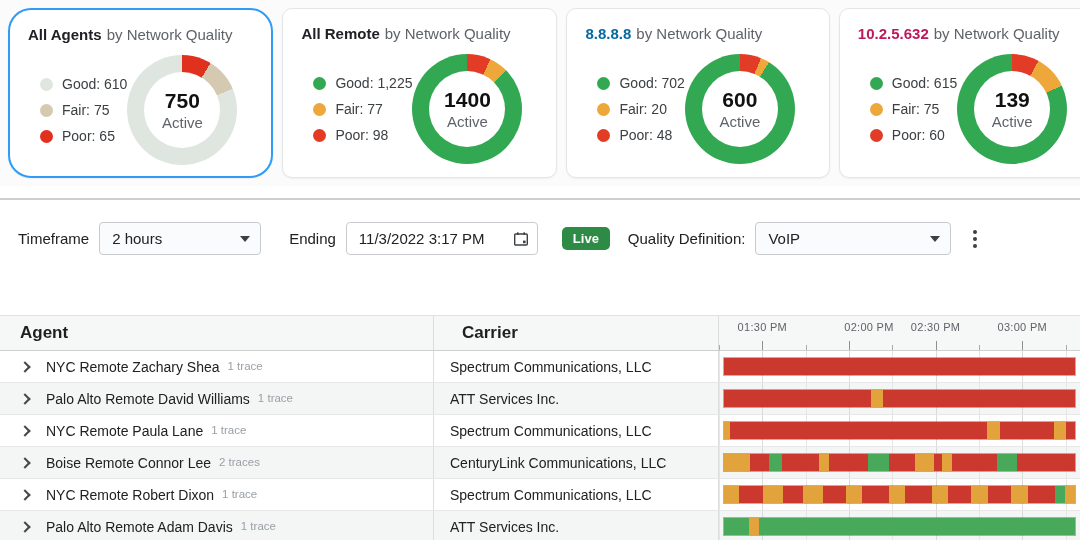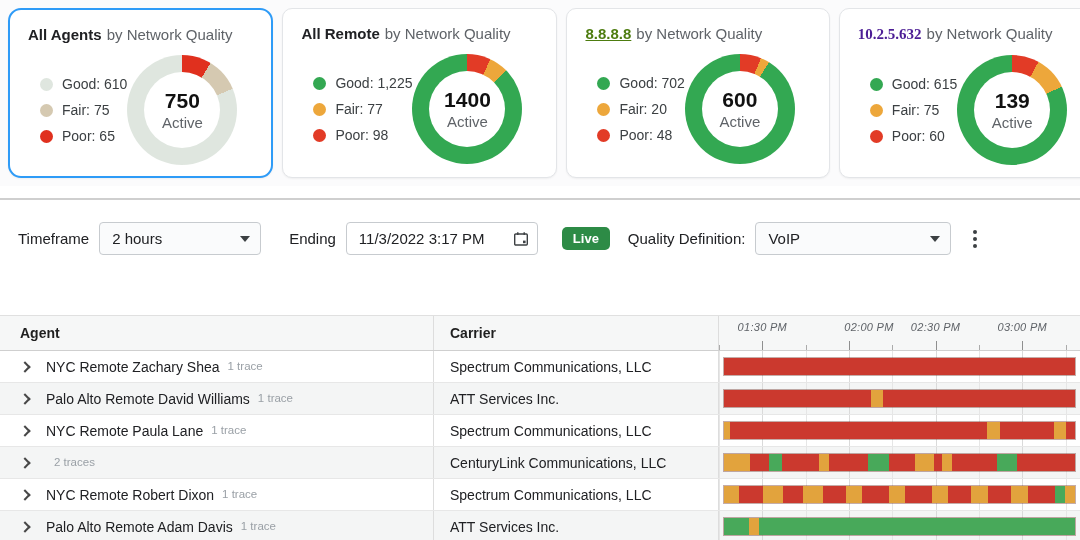--- a/index.html
+++ b/index.html
@@ -11,21 +11,21 @@
   }
 
   
   .cards-strip { display:flex; gap:9px; padding:8px; background:#fbfbfc; }
   .card {
     flex:1; height:170px; background:#fff;
     border:1px solid #e3e5e8; border-radius:10px;
     box-shadow:0 1px 2px rgba(0,0,0,.05);
     padding:12px 16px 10px 18px; position:relative;
   }
-  .card.selected { border:2px solid #2e9bf7; border-radius:13px; }
+  .card.selected { border:2px solid #2e9bf7; border-radius:23px; }
   .card-title { font-size:15px; white-space:nowrap; margin-top:4px; }
   .card-title .name { font-weight:bold; color:#202124; }
   .card-title .sub  { color:#5f6368; margin-left:5px; }
   .card-body { display:flex; align-items:center; justify-content:space-between; margin-top:12px; }
   .legend { display:flex; flex-direction:column; gap:10px; margin-left:12px; font-size:14px; color:#3c4043; }
   .legend-item { display:flex; align-items:center; gap:9px; white-space:nowrap; }
   .dot { width:13px; height:13px; border-radius:50%; flex-shrink:0; }
   .donut { width:110px; height:110px; border-radius:50%; position:relative; margin-right:18px; flex-shrink:0; }
   .hole {
     position:absolute; inset:17px; background:#fff; border-radius:50%;
@@ -55,24 +55,24 @@
   #quality-select { width:196px; margin-right:16px; }
   .kebab { display:flex; flex-direction:column; gap:3px; padding:5px 6px; cursor:pointer; }
   .kebab .d { width:4px; height:4px; border-radius:50%; background:#3c4043; }
 
   
   .grid-table { margin-top:38px; border-top:1px solid #e0e0e0; }
   .col-agent   { width:433px; }
   .col-carrier { width:285px; border-left:1px solid #ddd; }
   .col-tl      { flex:1; border-left:1px solid #ddd; position:relative; }
   .thead { display:flex; height:35px; background:#f6f7f7; border-bottom:1px solid #cfcfcf; }
-  .thead .hcell { display:flex; align-items:center; font-size:14px; font-weight:bold; color:#1f1f1f; }
+  .thead .hcell { display:flex; align-items:center; font-size:17px; font-weight:bold; color:#1f1f1f; }
   .thead .col-agent   { padding-left:20px; }
-  .thead .col-carrier { padding-left:16px; }
-  .axis-label { position:absolute; top:5px; transform:translateX(-50%); font-size:11px; color:#5f6368; letter-spacing:.3px; white-space:nowrap;font-style:italic; }
+  .thead .col-carrier { padding-left:28px; }
+  .axis-label { position:absolute; top:5px; transform:translateX(-50%); font-size:11px; color:#5f6368; letter-spacing:.3px; white-space:nowrap; }
   .tick { position:absolute; bottom:0; width:1px; }
   .tick.major { height:9px; background:#8f8f8f; }
   .tick.minor { height:5px; background:#ababab; }
 
   .trow { display:flex; height:32px; border-bottom:1px solid #e7e7e7; background:#fff; }
   .trow:nth-child(even) { background:#f4f5f5; }
   .trow .col-agent { display:flex; align-items:center; padding-left:14px; }
   .chevron { width:8px; height:8px; border-style:solid; border-color:#474747; border-width:2px 2px 0 0; transform:rotate(45deg); margin:0 17px 0 7px; flex-shrink:0; cursor:pointer; }
   .agent-name { font-size:14px; color:#202124; white-space:nowrap; }
   .trace-count { font-size:11.5px; color:#9aa0a6; margin-left:8px; position:relative; top:-1px; white-space:nowrap; }
@@ -141,21 +141,21 @@
         <div class="hole">
           <span class="center-value">1400</span>
           <span class="center-label">Active</span>
         </div>
       </div>
     </div>
   </div>
 
   <div class="card">
     <div class="card-title">
-      <span class="name" style="color: #4d7c0f; text-decoration: underline;">8.8.8.8</span><span class="sub">by Network Quality</span>
+      <span class="name" style="color: #0369a1;">8.8.8.8</span><span class="sub">by Network Quality</span>
     </div>
     <div class="card-body">
       <div class="legend">
         <div class="legend-item">
             <span class="dot dot-good" style="background: rgb(51, 168, 82);"></span>
             <span>Good: 702</span>
           </div>
         <div class="legend-item">
             <span class="dot dot-fair" style="background: rgb(237, 167, 59);"></span>
             <span>Fair: 20</span>
@@ -169,21 +169,21 @@
         <div class="hole">
           <span class="center-value">600</span>
           <span class="center-label">Active</span>
         </div>
       </div>
     </div>
   </div>
 
   <div class="card">
     <div class="card-title">
-      <span class="name" style="color: #4c1d95; font-family: Liberation Serif, serif;">10.2.5.632</span><span class="sub">by Network Quality</span>
+      <span class="name" style="color: #be185d;">10.2.5.632</span><span class="sub">by Network Quality</span>
     </div>
     <div class="card-body">
       <div class="legend">
         <div class="legend-item">
             <span class="dot dot-good" style="background: rgb(51, 168, 82);"></span>
             <span>Good: 615</span>
           </div>
         <div class="legend-item">
             <span class="dot dot-fair" style="background: rgb(237, 167, 59);"></span>
             <span>Fair: 75</span>
@@ -333,20 +333,21 @@
             <span class="seg" style="width: 3.5%; background: rgb(226, 163, 61);"></span>
             <span class="seg" style="width: 15.5%; background: rgb(203, 57, 46);"></span>
             <span class="seg" style="width: 3.5%; background: rgb(226, 163, 61);"></span>
             <span class="seg" style="width: 2.5%; background: rgb(203, 57, 46);"></span>
           </div>
         </div>
     </div>
     <div class="trow">
       <div class="col-agent">
           <span class="chevron"></span>
+          <span class="agent-name">Boise Remote Connor Lee</span>
           <span class="trace-count">2 traces</span>
         </div>
       <div class="col-carrier">CenturyLink Communications, LLC</div>
       <div class="col-tl">
           <span class="gridline" style="left: 0%;"></span>
           <span class="gridline major" style="left: 12%;"></span>
           <span class="gridline" style="left: 24%;"></span>
           <span class="gridline major" style="left: 36%;"></span>
           <span class="gridline" style="left: 48%;"></span>
           <span class="gridline major" style="left: 60%;"></span>

